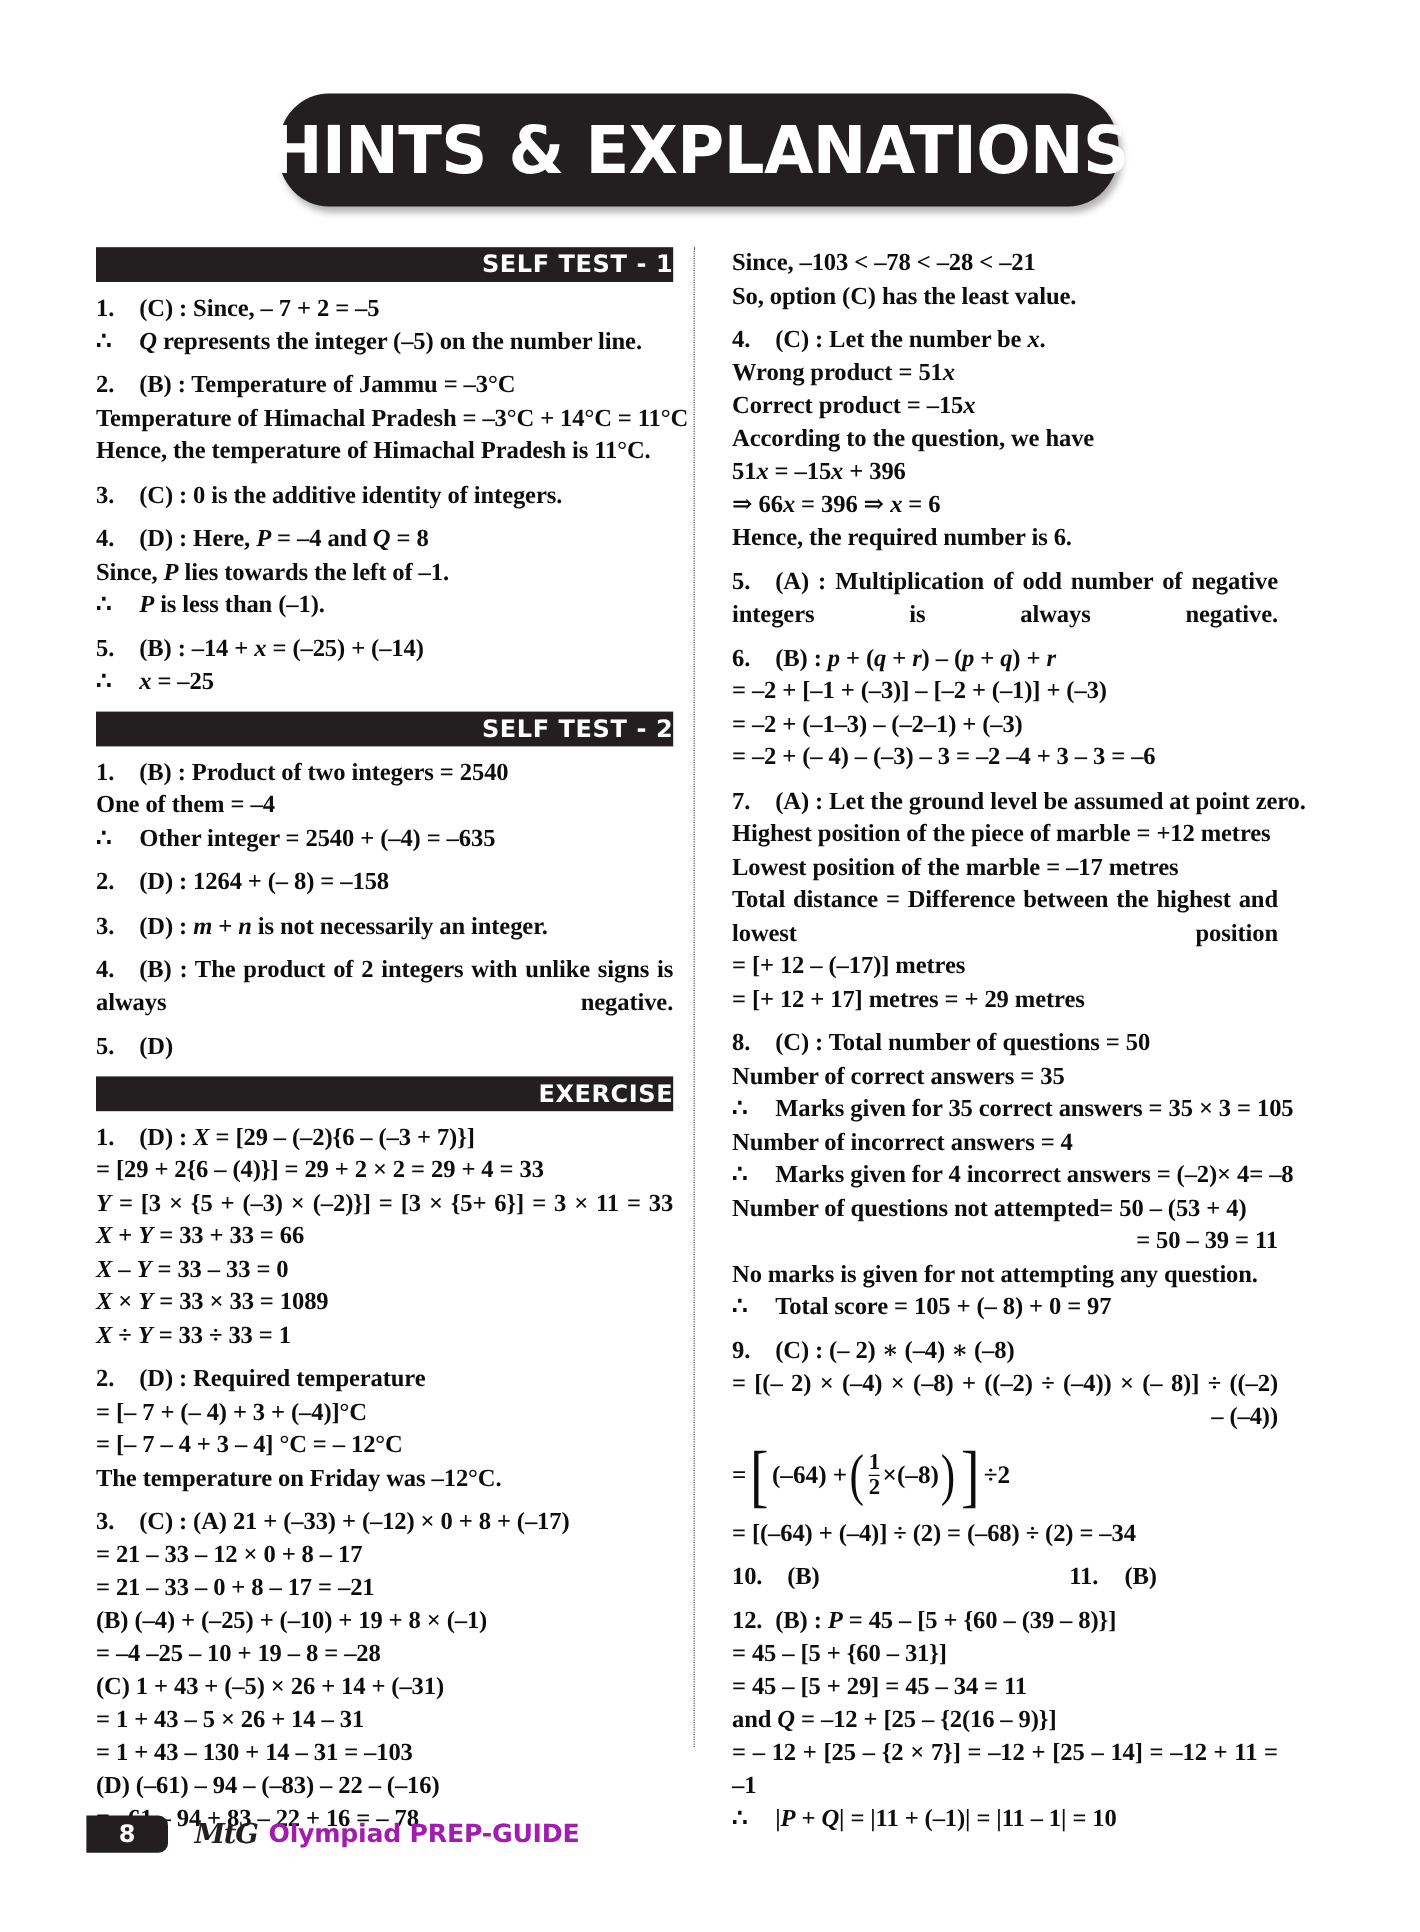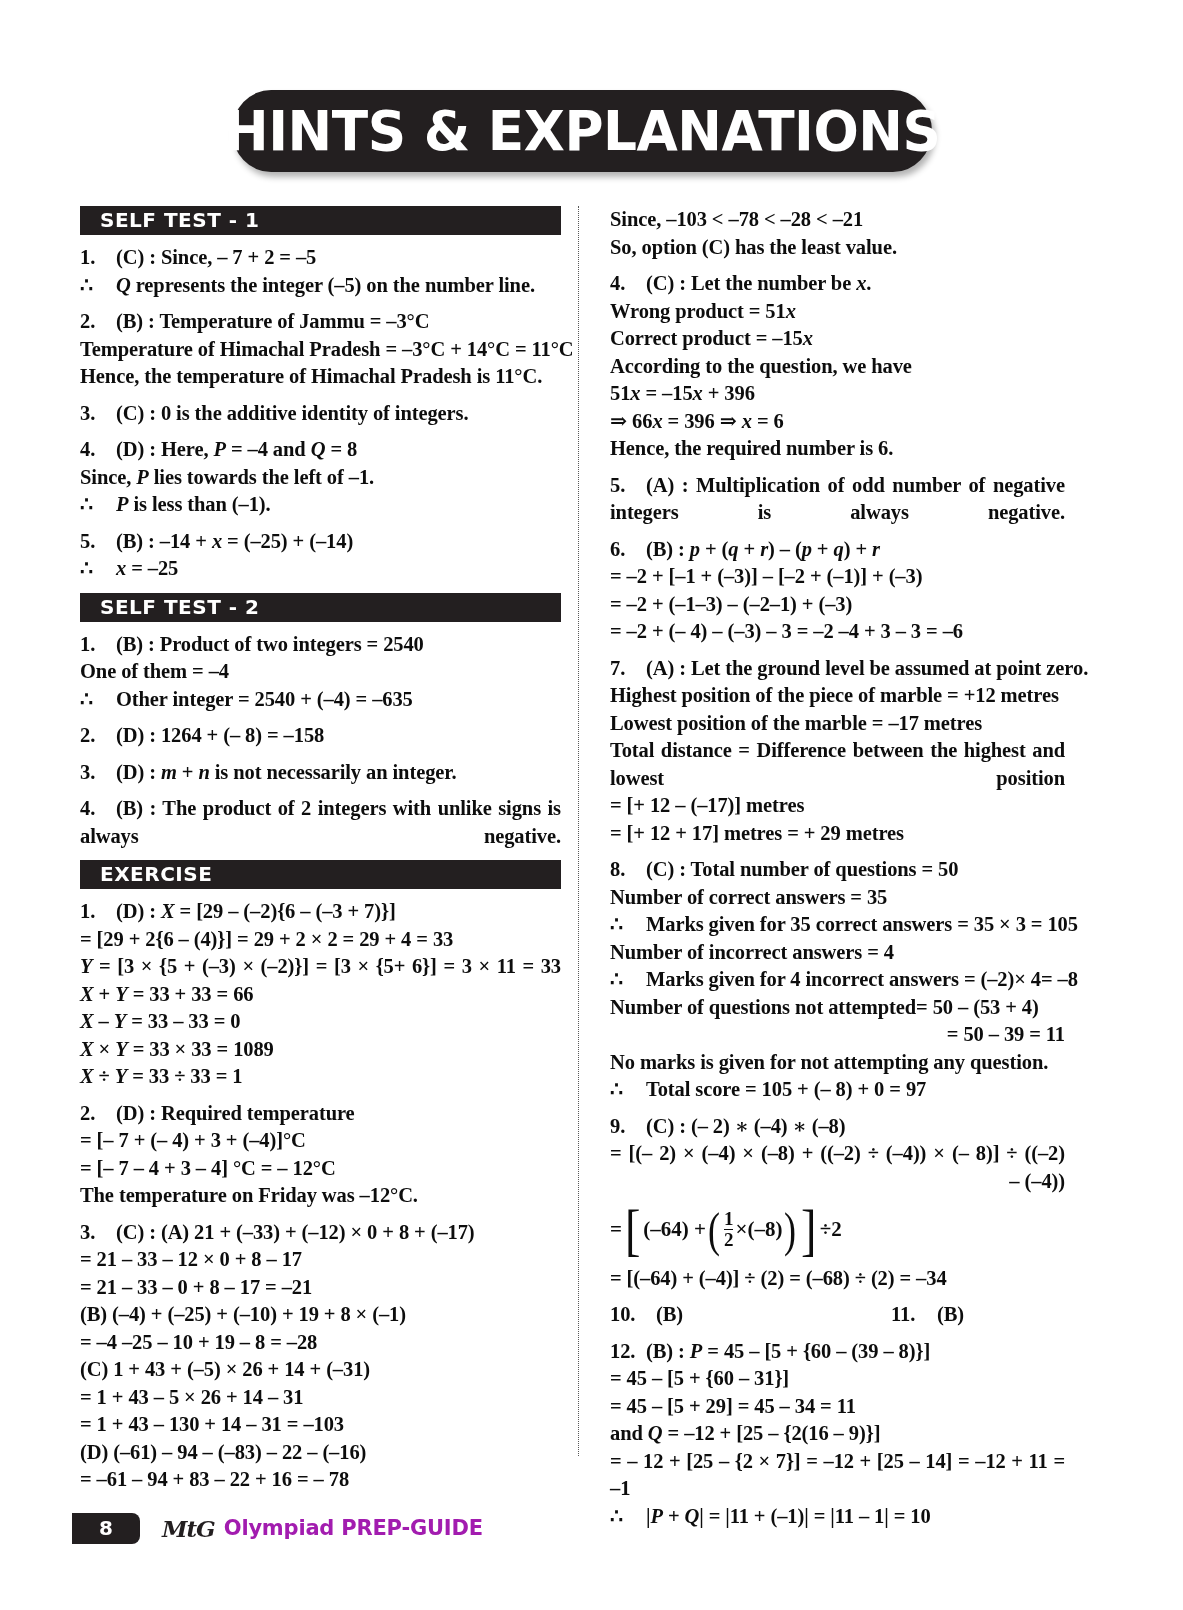--- a/index.html
+++ b/index.html
@@ -19,23 +19,23 @@
   
   #banner-wrap {
     position: absolute;
     left: 0; top: 74px;
     width: 1183px;
     height: 100px;
   }
   #banner {
     position: absolute;
     left: 232px;
-    top: 16px;
+    top: 4px;
     width: 700px;
-    height: 82px;
+    height: 94px;
     background: #231f20;
     border-radius: 42px / 44px;
     box-shadow: 3px 5px 6px rgba(0,0,0,0.30);
     display: flex;
     align-items: center;
     justify-content: center;
   }
   #banner-title {
     color: #ffffff;
     font-family: "DejaVu Sans", "Liberation Sans", sans-serif;
@@ -69,21 +69,21 @@
     height: 1250px;
     border-left: 1.5px dotted #585858;
   }
 
   
   .section-bar {
     background: #231f20;
     color: #ffffff;
     height: 29px;
     line-height: 29px;
-    text-align: left;
+    text-align: right;
     font-family: "DejaVu Sans", "Liberation Sans", sans-serif;
     font-weight: bold;
     font-size: 20px;
     letter-spacing: 0.5px;
     margin: 10px 0 6px 0;
     padding-left: 20px;
   }
   .section-bar:first-child { margin-top: 0; }
 
   
@@ -222,20 +222,21 @@
       </div>
 
     <div class="section-bar">SELF TEST - 2</div>
     <div id="st2-body">
         <div class="ln q"><span class="num">1.</span><span>(B) : Product of two integers = 2540</span></div>
         <div class="ln"><span>One of them = –4</span></div>
         <div class="ln"><span class="sym">∴</span><span>Other integer = 2540 + (–4) = –635</span></div>
         <div class="ln q"><span class="num">2.</span><span>(D) : 1264 + (– 8) = –158</span></div>
         <div class="ln q"><span class="num">3.</span><span>(D) : <i class="v">m</i> + <i class="v">n</i> is not necessarily an integer.</span></div>
         <div class="ln q wrap just"><span class="num">4.</span><span>(B) : The product of 2 integers with unlike signs is always negative.</span></div>
+        <div class="ln q"><span class="num">5.</span><span>(D)</span></div>
       </div>
 
     <div class="section-bar">EXERCISE</div>
     <div id="ex-body">
         <div class="ln q"><span class="num">1.</span><span>(D) : <i class="v">X</i> = [29 – (–2){6 – (–3 + 7)}]</span></div>
         <div class="ln"><span>= [29 + 2{6 – (4)}] = 29 + 2 × 2 = 29 + 4 = 33</span></div>
         <div class="ln wrap just"><span><i class="v">Y</i> = [3 × {5 + (–3) × (–2)}] = [3 × {5+ 6}] = 3 × 11 = 33</span></div>
         <div class="ln"><span><i class="v">X</i> + <i class="v">Y</i> = 33 + 33 = 66</span></div>
         <div class="ln"><span><i class="v">X</i> – <i class="v">Y</i> = 33 – 33 = 0</span></div>
         <div class="ln"><span><i class="v">X</i> × <i class="v">Y</i> = 33 × 33 = 1089</span></div>

